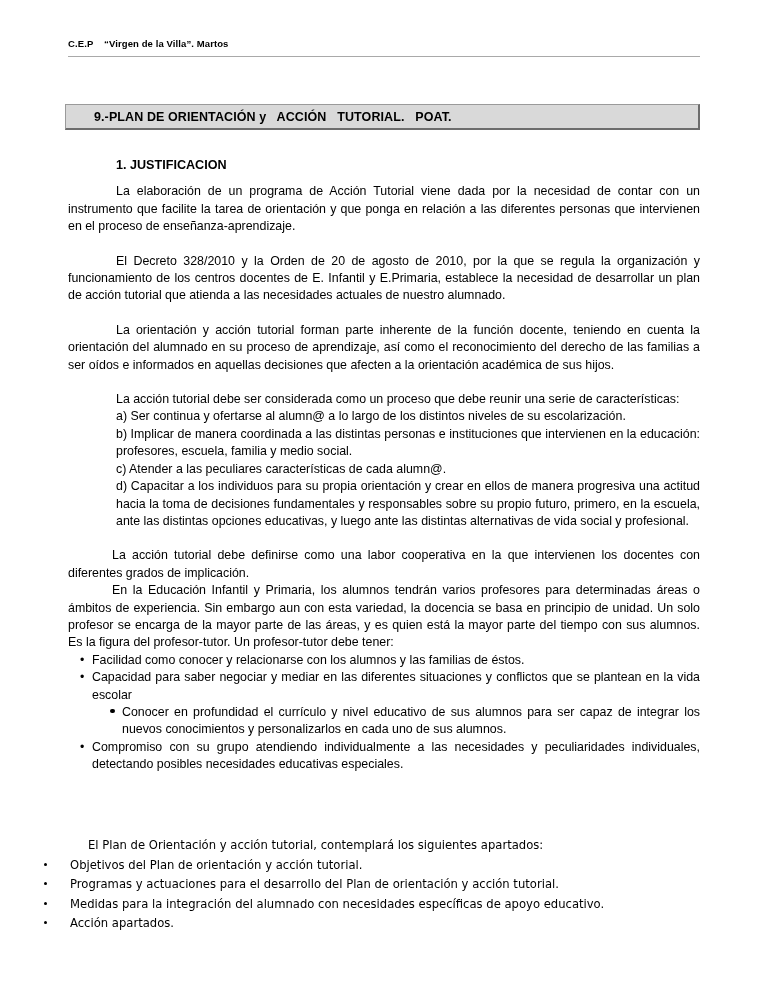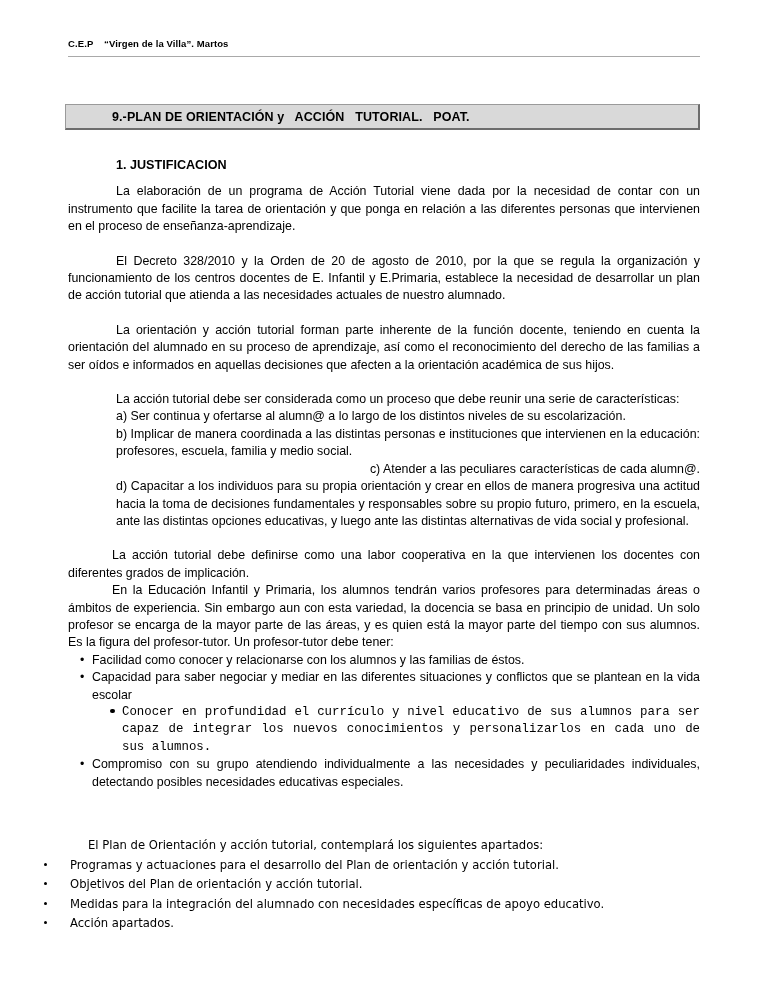--- a/index.html
+++ b/index.html
@@ -55,21 +55,21 @@
     border-left: 1px solid #9a9a9a;
     border-right: 2px solid #6d6d6d;
     border-bottom: 2px solid #6d6d6d;
     box-sizing: border-box;
     display: flex;
     align-items: center;
   }
   .title-box-text {
     font-size: 12.5px;
     font-weight: bold;
-    padding-left: 46px;
+    padding-left: 28px;
     white-space: pre;
     letter-spacing: 0.1px;
   }
 
   
   .body-block {
     position: absolute;
     left: 68px;
     top: 157px;
     width: 632px;
@@ -102,21 +102,21 @@
   .sub-list {
     margin: 0;
     padding: 0 0 0 48px;
     list-style: none;
   }
   .sub-list li {
     text-align: justify;
     margin: 0;
   }
   .sub-list li.noj {
-    text-align: right;
+    text-align: left;
   }
 
   
   .dot-list {
     margin: 0;
     padding: 0;
     list-style: none;
   }
   .dot-list li {
     text-align: justify;
@@ -133,21 +133,20 @@
   
   .round-list {
     margin: 0;
     padding: 0;
     list-style: none;
   }
   .round-list li {
     position: relative;
     padding-left: 54px;
     text-align: justify;
-    font-family: Liberation Mono, monospace;
   }
   .round-list li .rdot {
     position: absolute;
     left: 42px;
     top: 5px;
     width: 4.5px;
     height: 4.5px;
     background: #000;
     border-radius: 50%;
   }
@@ -254,28 +253,28 @@
       </li>
     </ul>
 
   </div>
 
   <div class="closing">
     <p class="lead">El Plan de Orientación y acción tutorial, contemplará los siguientes apartados:</p>
     <ul>
       <li>
         <span class="cdot"></span>
+        <span>Objetivos del Plan de orientación y acción tutorial.</span>
+      </li>
+      <li>
+        <span class="cdot"></span>
         <span>Programas y actuaciones para el desarrollo del Plan de orientación y acción tutorial.</span>
       </li>
       <li>
         <span class="cdot"></span>
-        <span>Objetivos del Plan de orientación y acción tutorial.</span>
-      </li>
-      <li>
-        <span class="cdot"></span>
         <span>Medidas para la integración del alumnado con necesidades   específicas de apoyo educativo.</span>
       </li>
       <li>
         <span class="cdot"></span>
         <span>Acción apartados.</span>
       </li>
     </ul>
   </div>
 
 </div>

